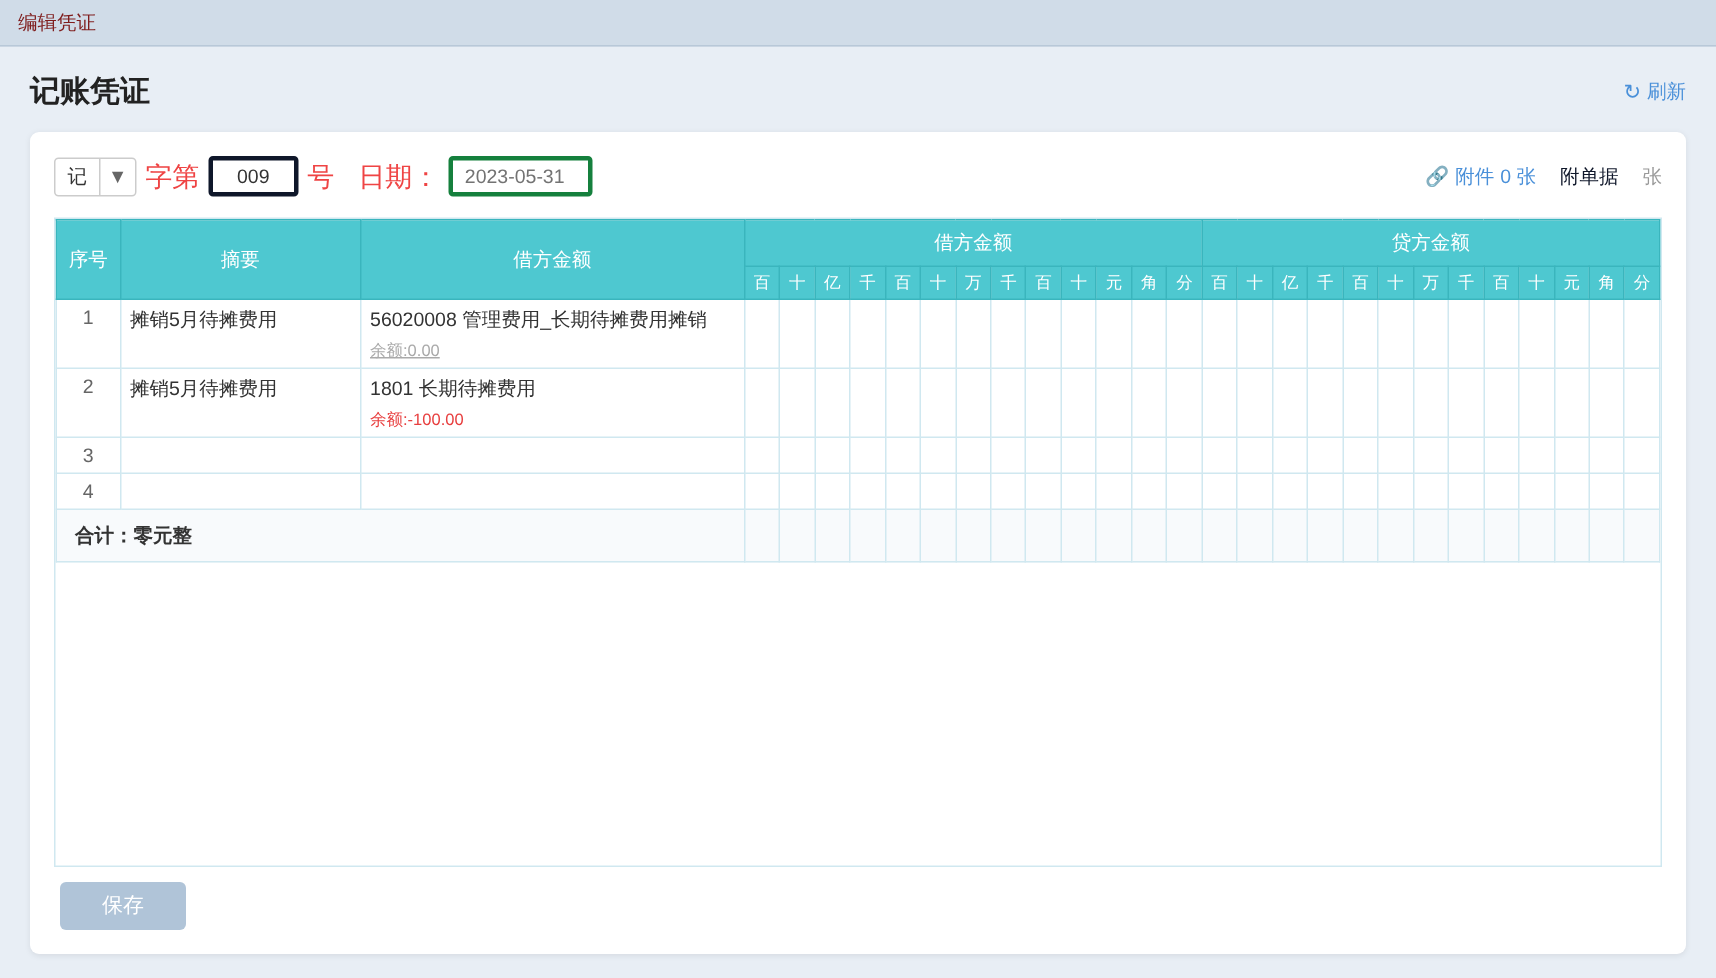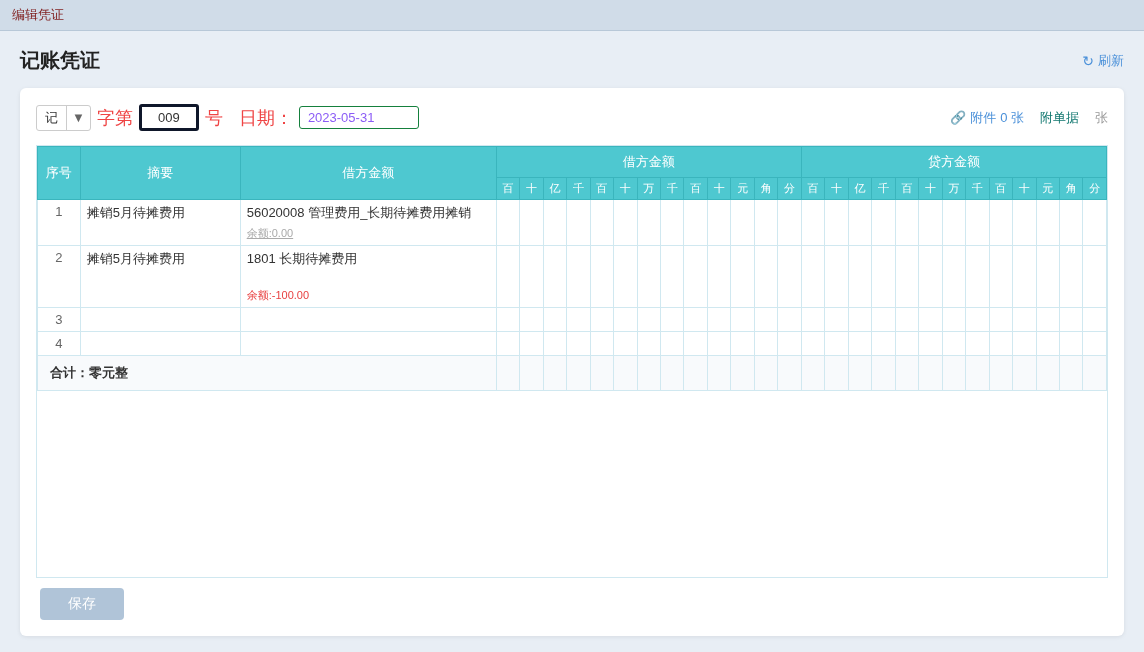--- a/index.html
+++ b/index.html
@@ -107,44 +107,44 @@
       border: 3px solid #0f172a;
       border-radius: 3px;
       padding: 3px 8px;
       font-size: 13px;
       color: #333;
       background: #fff;
       width: 60px;
       text-align: center;
     }
     .date-field {
-      border: 1px solid #15803d;
+      border: 3px solid #15803d;
       border-radius: 3px;
       padding: 3px 8px;
       font-size: 13px;
-      color: #8b5cf6;
+      color: #737373;
       background: #fff;
-      width: 120px;
+      width: 96px;
     }
     .attachment-area {
       margin-left: auto;
       display: flex;
       align-items: center;
       gap: 16px;
     }
     .attachment-link {
       color: #4a90d9;
       font-size: 13px;
       cursor: pointer;
       display: flex;
       align-items: center;
       gap: 4px;
     }
     .single-voucher {
-      color: #0f766e;
+      color: #0f172a;
       font-size: 13px;
       cursor: pointer;
     }
     .zhang-label {
       color: #999;
       font-size: 13px;
     }
     
     .table-container {
       flex: 1;
@@ -198,21 +198,21 @@
     }
     .balance-text {
       color: #aaa;
       font-size: 11px;
       margin-top: 4px;
       text-decoration: underline;
     }
     .balance-red {
       color: #e84040;
       font-size: 11px;
-      margin-top: 20px;
+      margin-top: 4px;
     }
     .summary-row {
       background: #f8fafc;
     }
     .summary-td {
       border: 1px solid #d0e8f0;
       padding: 8px 12px;
       font-size: 13px;
       color: #333;
       font-weight: bold;

